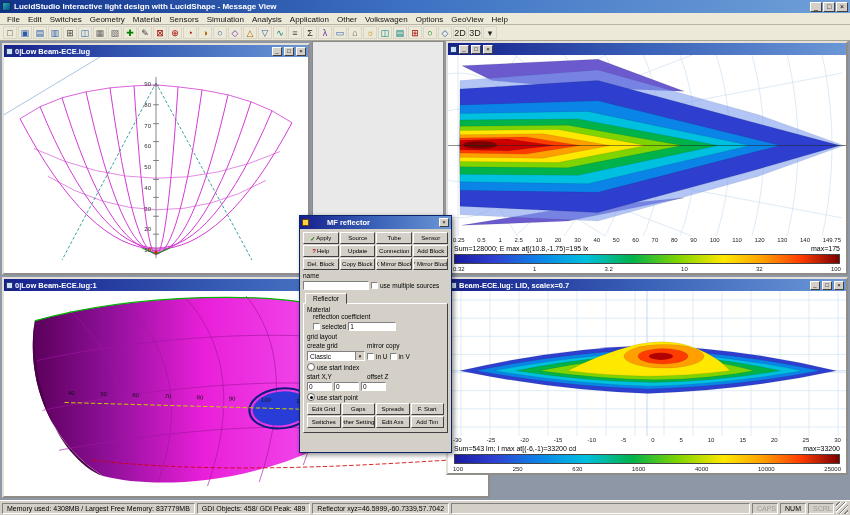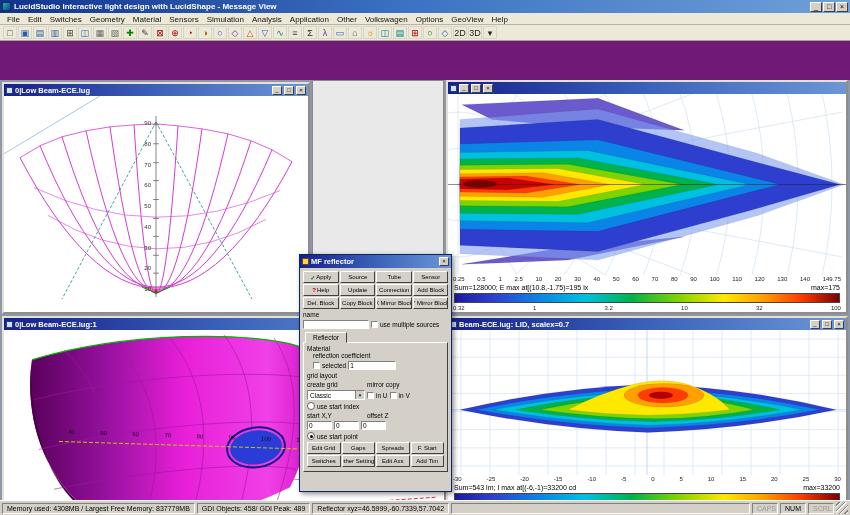--- a/index.html
+++ b/index.html
@@ -13,47 +13,47 @@
   .win-btns { display:flex; gap:1px; }
   .wbtn { width:12px; height:10px; background:#d4d0c8; border:1px solid; border-color:#fff #404040 #404040 #fff; font-size:7px; line-height:8px; text-align:center; color:#000; cursor:default; }
 
   .menubar { height:12px; background:#ece9d8; display:flex; align-items:flex-end; padding:0 3px; border-bottom:1px solid #b8b4a8; }
   .menu-item { font-size:8px; padding:0 4px; color:#111; white-space:nowrap; }
 
   .toolbar { height:16px; background:#ece9d8; display:flex; align-items:center; padding:0 3px; gap:1px; border-bottom:1px solid #a8a494; }
   .tool-icon { width:14px; height:13px; font-size:9px; line-height:12px; text-align:center; border:1px solid #d9d5c6; background:#ece9d8; flex:0 0 auto; }
 
   
-  .mdi { position:absolute; top:41px; bottom:15px; left:0; right:0; background:#8d97a5;margin-top:39px; }
+  .mdi { position:absolute; top:41px; bottom:15px; left:0; right:0; background:#8d97a5; }
   .bg-window { position:absolute; left:312px; top:0; width:132px; height:234px; background:#e9e9e9; border:1px solid #8a8a8a; }
 
   .child { position:absolute; background:#d4d0c8; border:2px outset #e4e0d8; }
   .ctitle { height:12px; background:linear-gradient(90deg,#16208c,#3a62b8,#6b97d6); color:#fff; display:flex; align-items:center; padding:0 2px; gap:2px; }
   .ctitle .t { font-size:7.5px; font-weight:bold; flex:1; white-space:nowrap; overflow:hidden; }
   .cicon { width:7px; height:7px; background:#cfe0ff; border:1px solid #24406e; flex:0 0 auto; }
   .cbtn { width:10px; height:9px; background:#d4d0c8; border:1px solid; border-color:#fff #404040 #404040 #fff; font-size:6px; line-height:7px; text-align:center; color:#000; flex:0 0 auto; }
   .cbody { position:absolute; top:12px; left:0; right:0; bottom:0; background:#fff; overflow:hidden; }
   .tl { left:2px; top:2px;   width:308px; height:232px; }
   .tr { left:446px; top:0;   width:402px; height:234px; }
-  .bl { left:2px; top:236px; width:444px; height:221px; }
+  .bl { left:2px; top:236px; width:488px; height:221px; }
   .br { left:446px; top:236px; width:402px; height:198px; }
 
   .plotcol { display:flex; flex-direction:column; height:100%; }
   .plotcol svg { width:100%; flex:1 1 auto; min-height:0; display:block; }
   .ticks { display:flex; justify-content:space-between; font-size:6px; color:#222; height:8px; line-height:8px; padding:0 5px; flex:0 0 auto; }
   .sumrow { display:flex; justify-content:space-between; font-size:7px; color:#000; height:9px; line-height:9px; padding:0 6px; flex:0 0 auto; }
   .cbar { height:10px; margin:1px 6px; border:1px solid #444; flex:0 0 auto;
     background:linear-gradient(90deg,#1a1aa0 0%,#2e3fd0 10%,#0b84e8 22%,#00c0e0 34%,#00b24a 46%,#7fd400 58%,#ffe800 70%,#ffa000 80%,#ff3c00 90%,#7a0000 100%); }
 
   .tl-axis { position:absolute; left:133px; top:24px; height:172px; width:14px; display:flex; flex-direction:column; justify-content:space-between; font-size:6px; color:#333; text-align:right; }
   .bl-ruler { position:absolute; left:64px; top:103px; width:238px; display:flex; justify-content:space-between; font-size:6px; color:#101010; transform:rotate(2deg); }
 
   
   .dialog { position:absolute; left:299px; top:174px; width:153px; height:238px; background:#d4d0c8; border:1px solid #0a246a; box-shadow:2px 2px 5px rgba(0,0,0,.45); z-index:20; }
-  .dtitle { height:13px; background:linear-gradient(90deg,#16208c,#3a62b8,#6b97d6); color:#fff; display:flex; align-items:center; padding:0 2px; gap:2px; }
+  .dtitle { height:13px; background:linear-gradient(90deg,#16208c,#3a62b8,#6b97d6); color:#fff; display:flex; align-items:center; padding:0 2px; gap:18px; }
   .dtitle .t { font-size:7.5px; font-weight:bold; flex:1; }
   .dicon { width:7px; height:7px; background:#ffd24a; border:1px solid #6b4a00; }
   .dbody { padding:2px 3px; }
   .btnrow { display:flex; gap:1px; margin:1px 0; }
   .dbtn { flex:1 1 0; min-width:0; height:12px; font-size:6px; font-family:inherit; background:#d4d0c8; border:1px solid; border-color:#fff #404040 #404040 #fff; padding:0; white-space:nowrap; overflow:hidden; display:flex; align-items:center; justify-content:center; gap:1px; cursor:default; }
   .bicon { font-weight:bold; font-size:6px; }
   .lbl { font-size:6.5px; color:#000; white-space:nowrap; }
   .row { display:flex; align-items:center; gap:2px; margin:2px 0; }
   .w1 { width:58px; flex:0 0 auto; }
   .tin { height:9px; font-size:6.5px; border:1px solid; border-color:#808080 #fff #fff #808080; background:#fff; padding:0 1px; font-family:inherit; }

